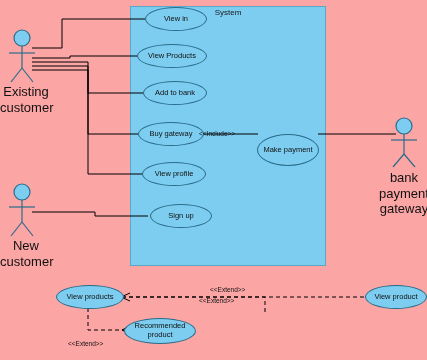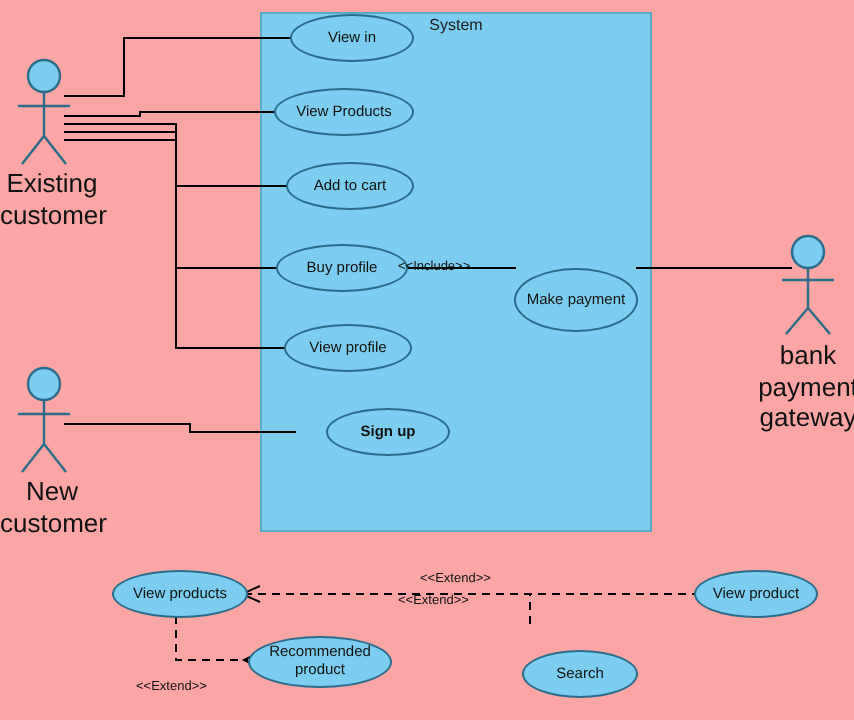--- a/index.html
+++ b/index.html
@@ -129,31 +129,30 @@
   <div class="actor-label" style="left:0px; top:84px; width:52px;">Existing
 customer</div>
   <div class="actor-label" style="left:0px; top:238px; width:52px;">New
 customer</div>
   <div class="actor-label" style="left:378px; top:170px; width:52px;">bank
 payment
 gateway</div>
 
   <div class="ellipse" style="left:145px; top:7px; width:62px; height:24px;">View in</div>
   <div class="ellipse" style="left:137px; top:44px; width:70px; height:24px;">View Products</div>
-  <div class="ellipse" style="left:143px; top:81px; width:64px; height:24px;">Add to cart</div>
-  <div class="ellipse" style="left:138px; top:122px; width:66px; height:24px;">Buy profile</div>
+  <div class="ellipse" style="left:143px; top:81px; width:64px; height:24px;">Add to bank</div>
+  <div class="ellipse" style="left:138px; top:122px; width:66px; height:24px;">Buy gateway</div>
   <div class="ellipse" style="left:142px; top:162px; width:64px; height:24px;">View profile</div>
-  <div class="ellipse" style="left:163px; top:204px; width:62px; height:24px;font-weight:bold;">Sign up</div>
+  <div class="ellipse" style="left:150px; top:204px; width:62px; height:24px;">Sign up</div>
   <div class="ellipse" style="left:257px; top:134px; width:62px; height:32px;text-align:center;">Make
 payment</div>
 
   <div class="ellipse" style="left:56px; top:285px; width:68px; height:24px;">View products</div>
   <div class="ellipse" style="left:124px; top:318px; width:72px; height:26px;">Recommended
 product</div>
-  <div class="ellipse" style="left:261px; top:325px; width:58px; height:24px;">Search</div>
-  <div class="ellipse" style="left:347px; top:285px; width:62px; height:24px;">View product</div>
+  <div class="ellipse" style="left:365px; top:285px; width:62px; height:24px;">View product</div>
 
   <div class="edge-label" style="left:199px; top:130px;">&lt;&lt;Include&gt;&gt;</div>
   <div class="edge-label" style="left:210px; top:286px;">&lt;&lt;Extend&gt;&gt;</div>
   <div class="edge-label" style="left:199px; top:297px;">&lt;&lt;Extend&gt;&gt;</div>
   <div class="edge-label" style="left:68px; top:340px;">&lt;&lt;Extend&gt;&gt;</div>
 
 </div>
 
 </body></html>

